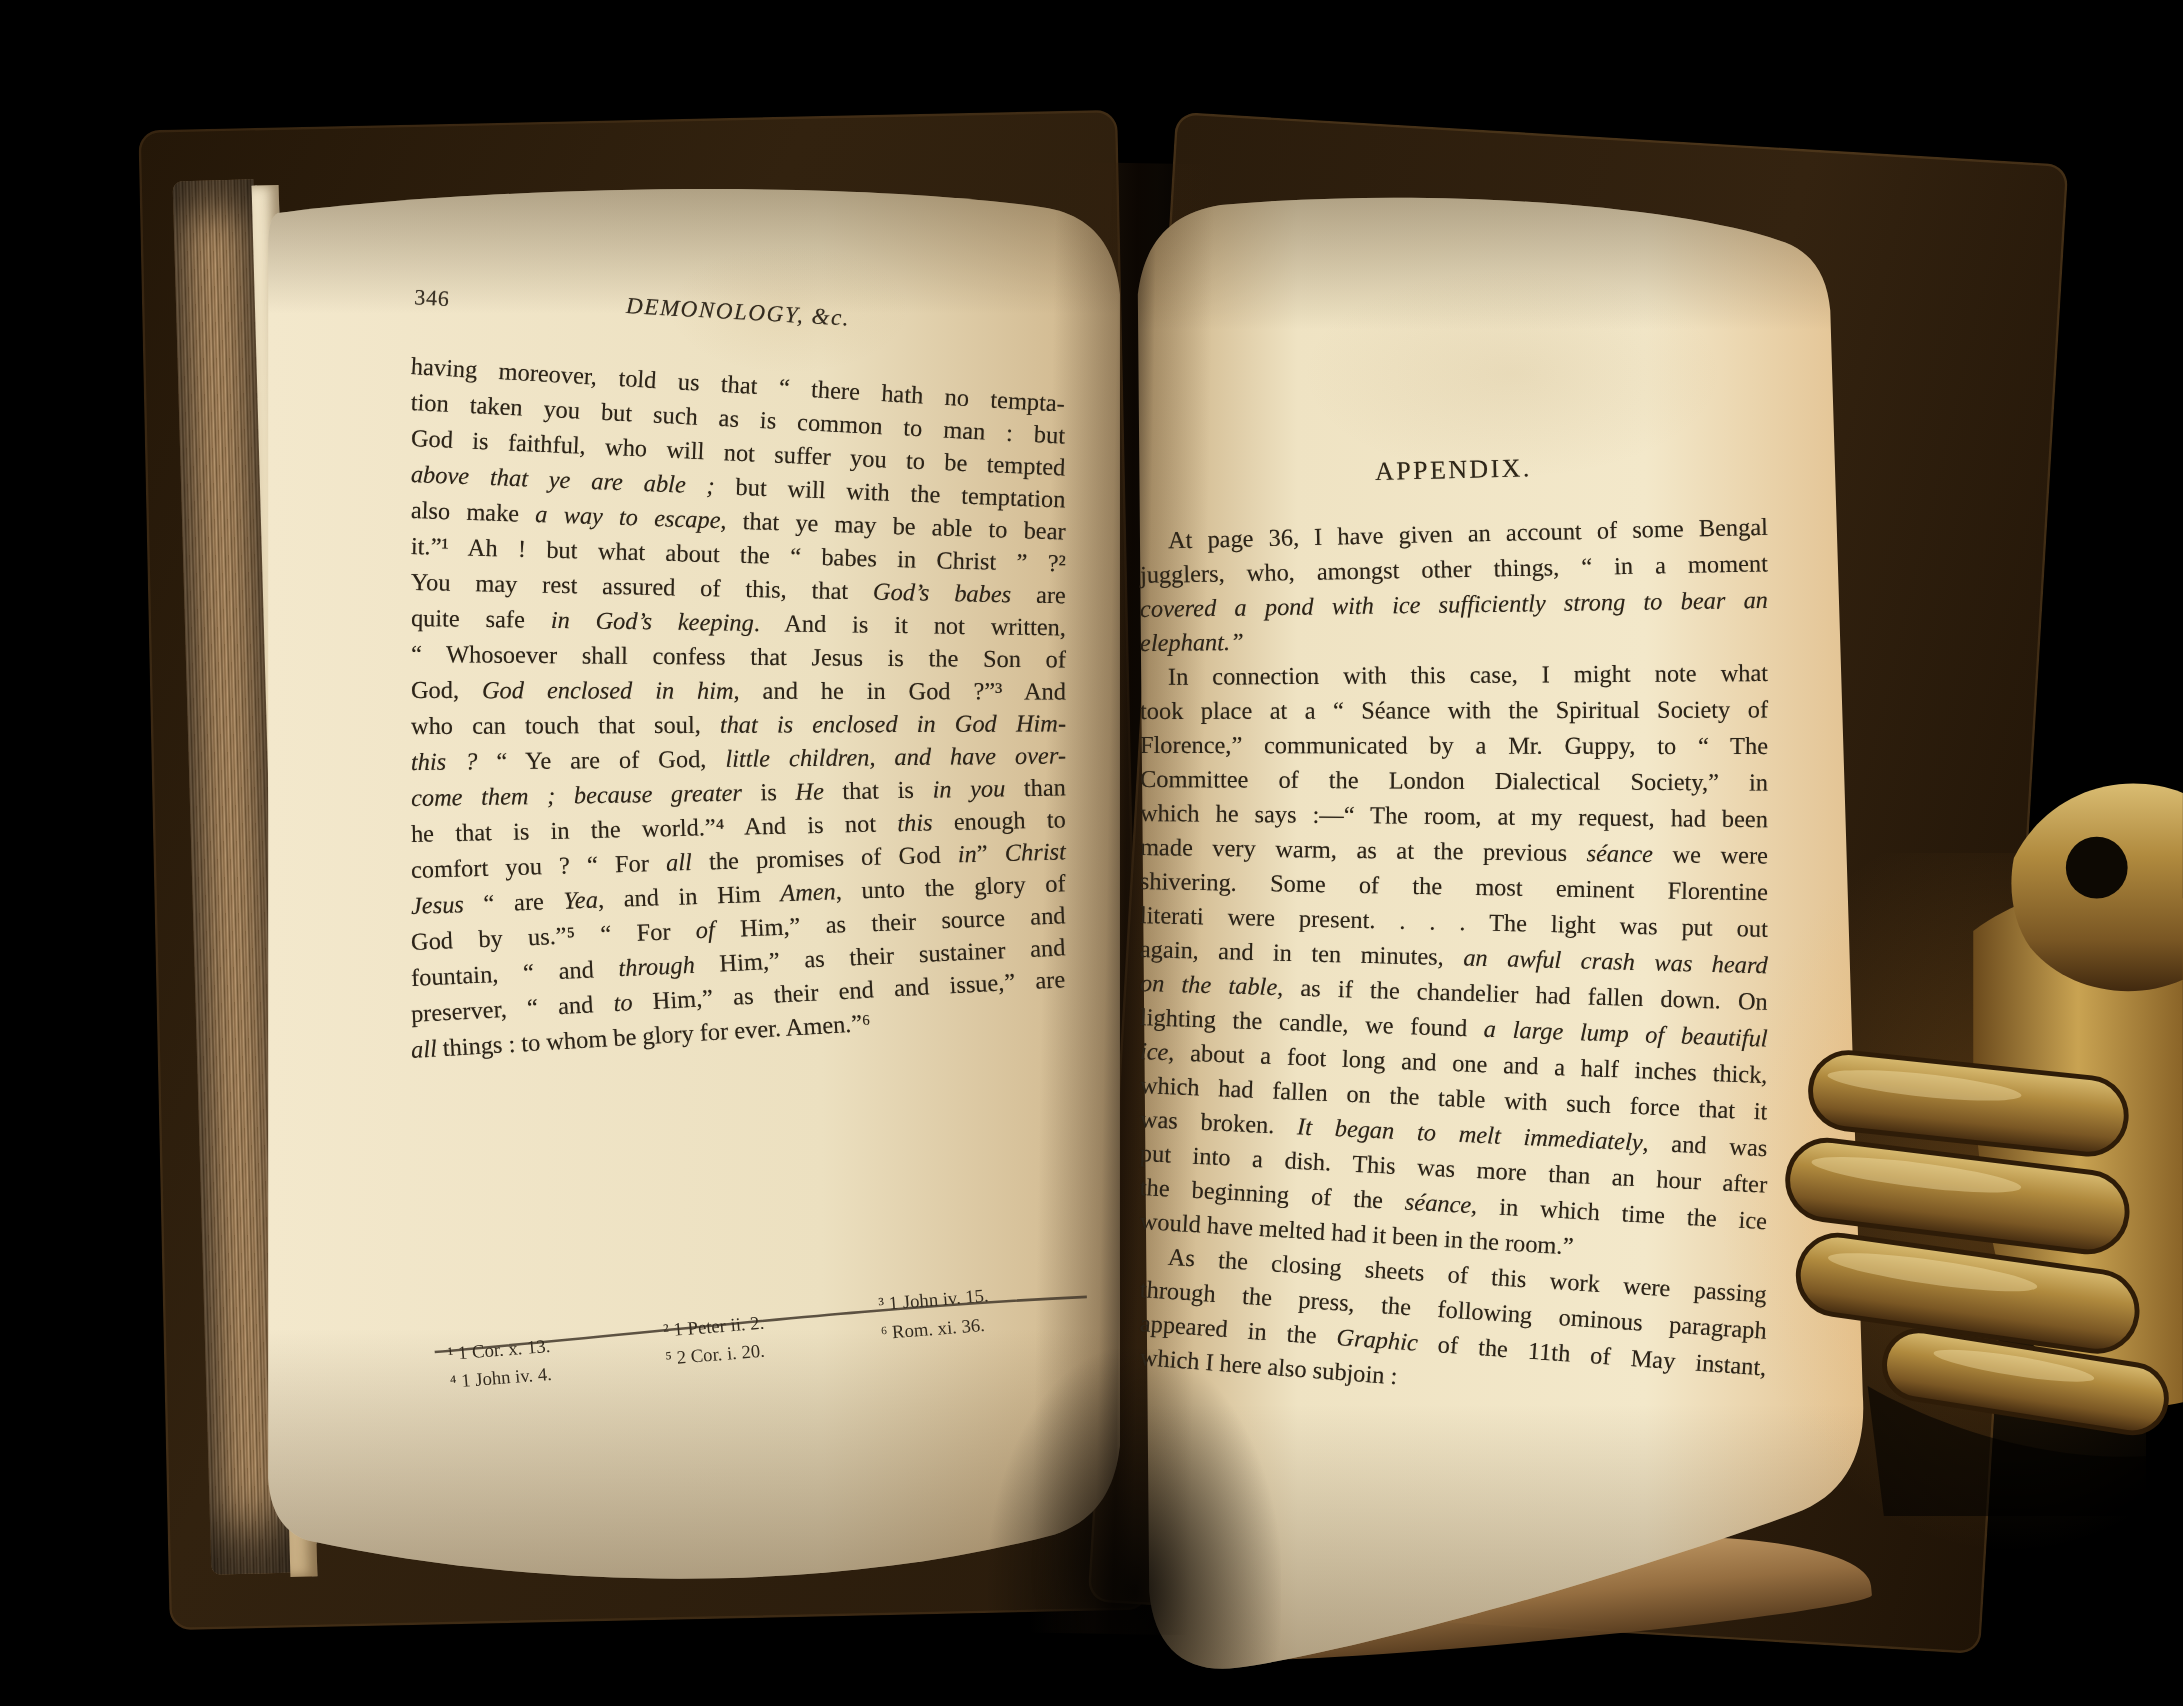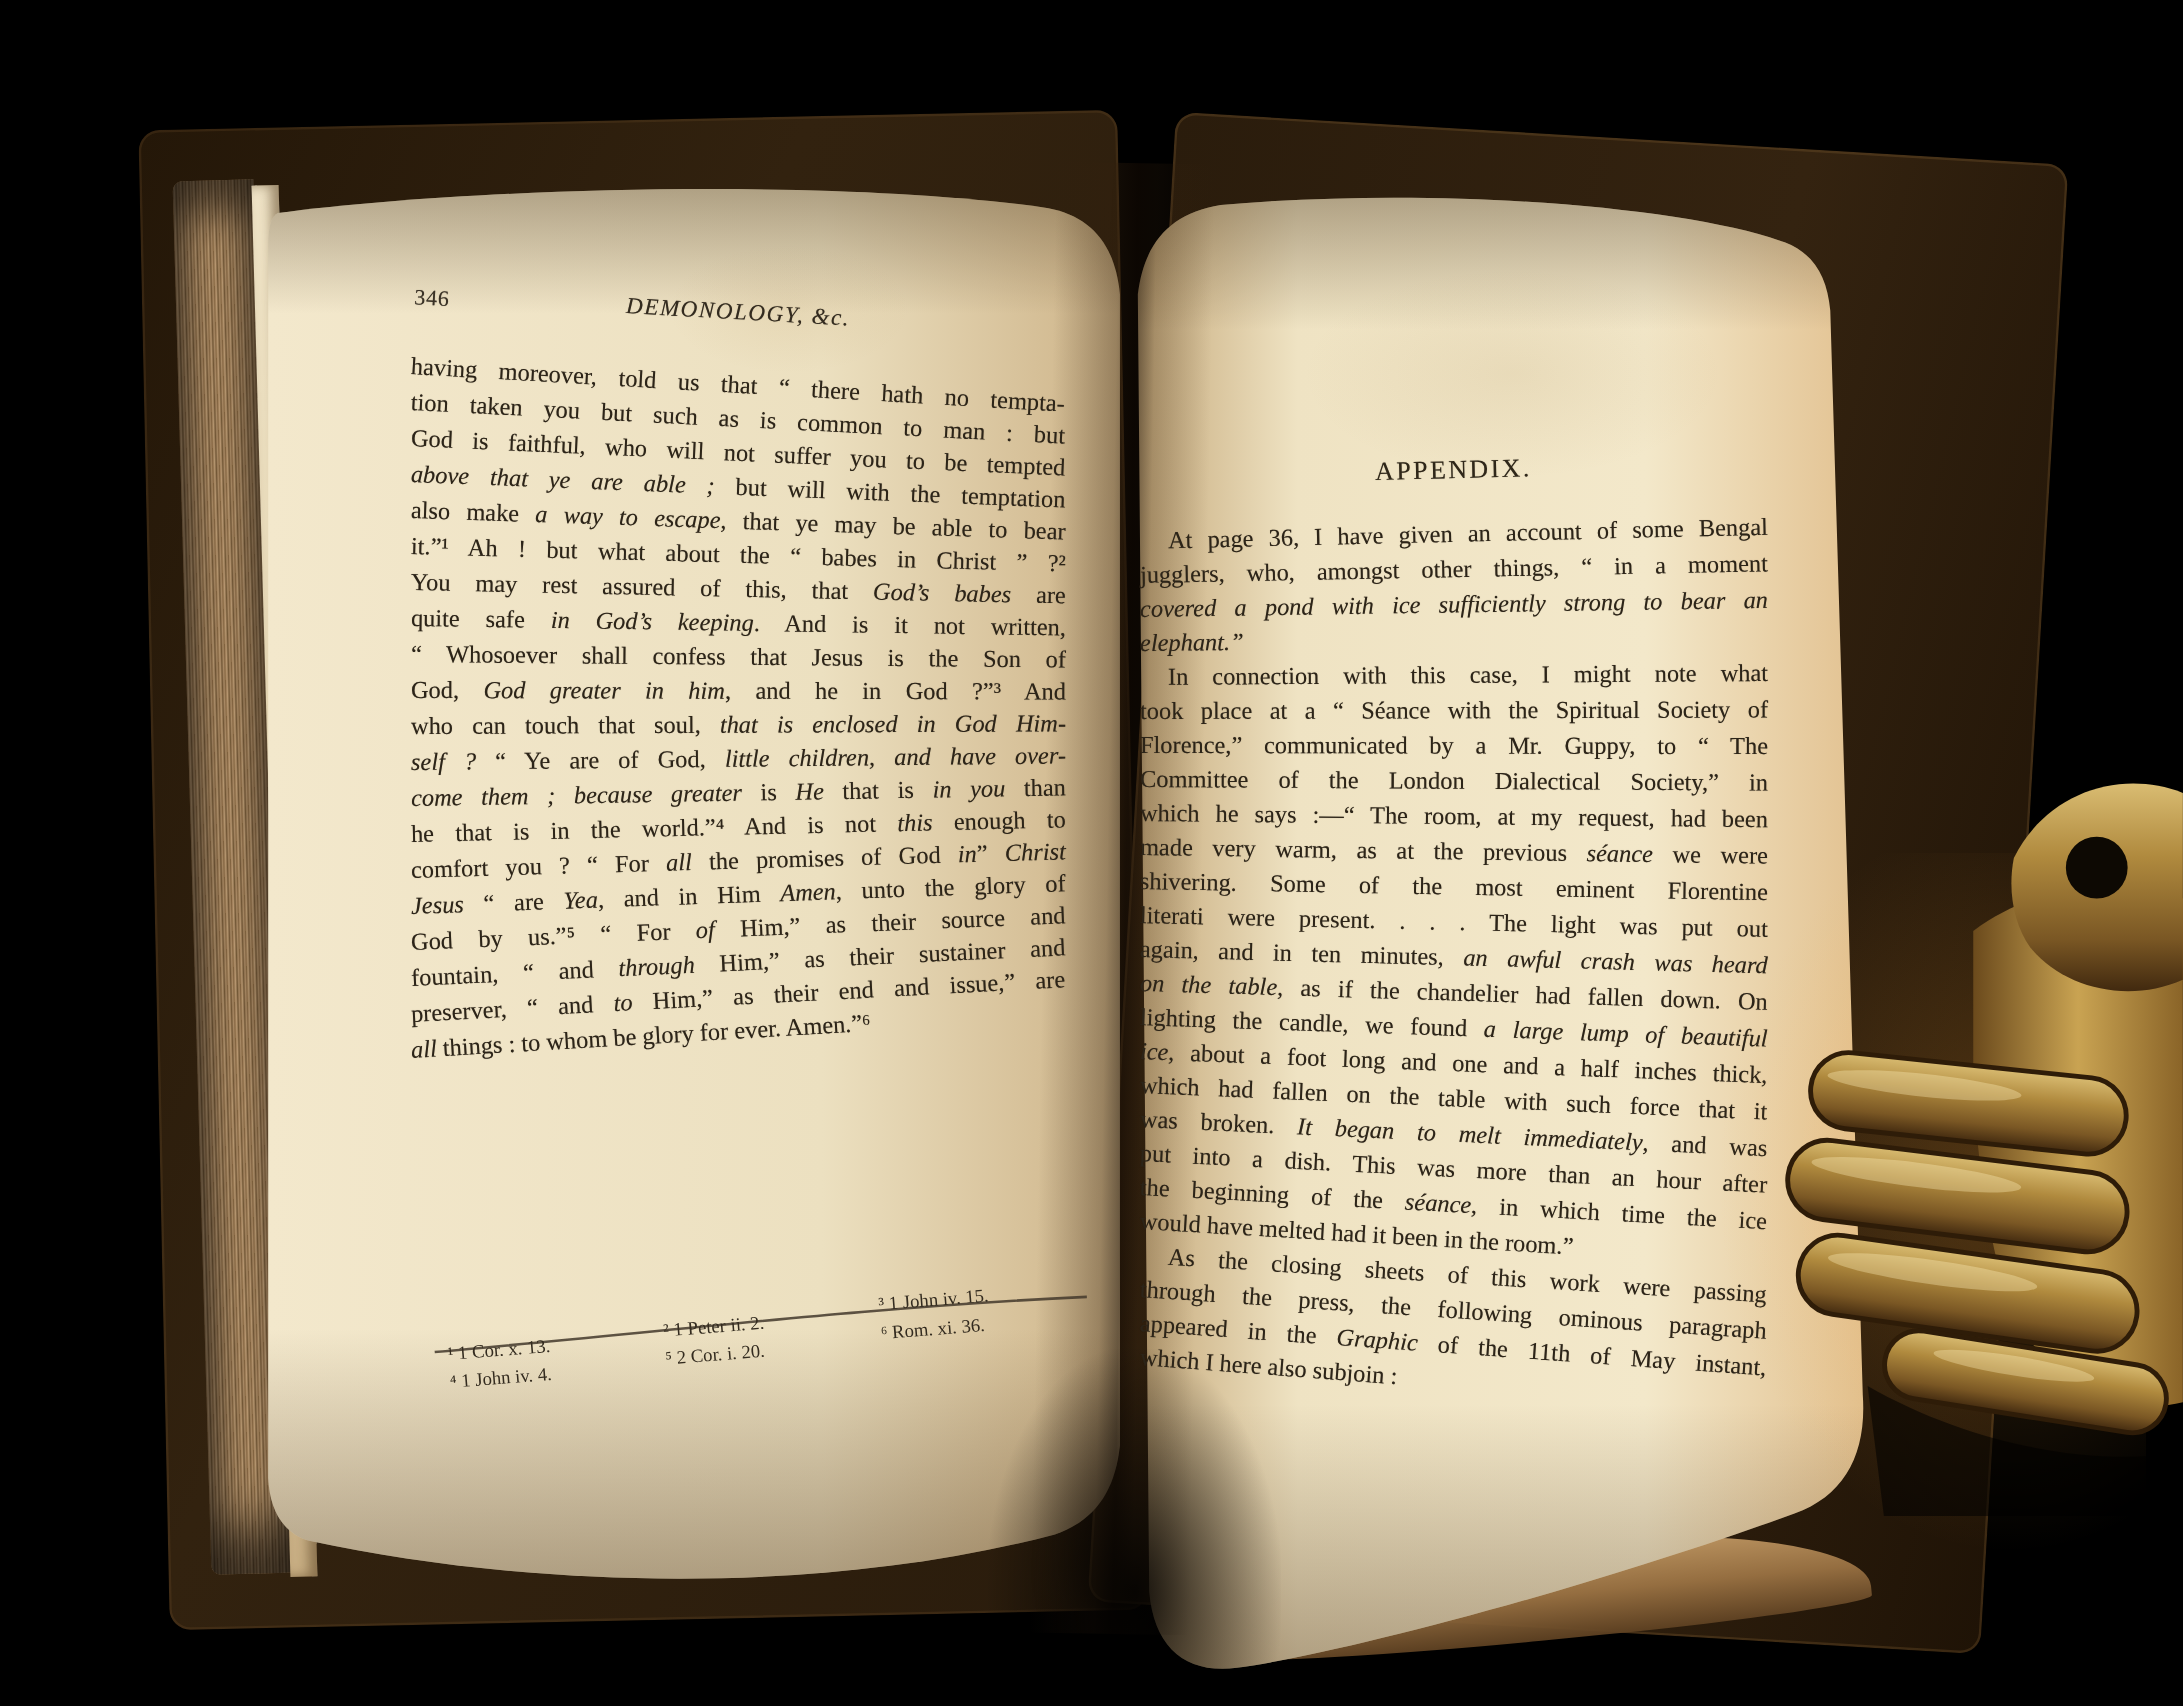--- a/index.html
+++ b/index.html
@@ -145,23 +145,23 @@
   <div class="left-body ink">
     <div class="line" style="transform: rotate(3.3deg);">having moreover, told us that “ there hath no tempta-</div>
     <div class="line" style="transform: rotate(2.95deg);">tion taken you but such as is common to man : but</div>
     <div class="line" style="transform: rotate(2.59deg);">God is faithful, who will not suffer you to be tempted</div>
     <div class="line" style="transform: rotate(2.24deg);"><i>above that ye are able ;</i> but will with the temptation</div>
     <div class="line" style="transform: rotate(1.89deg);">also make <i>a way to escape</i>, that ye may be able to bear</div>
     <div class="line" style="transform: rotate(1.54deg);">it.”¹  Ah !  but what about the “ babes in Christ ” ?²</div>
     <div class="line" style="transform: rotate(1.18deg);">You may rest assured of this, that <i>God’s babes</i> are</div>
     <div class="line" style="transform: rotate(0.83deg);">quite safe <i>in God’s keeping</i>.  And is it not written,</div>
     <div class="line" style="transform: rotate(0.48deg);">“ Whosoever shall confess that Jesus is the Son of</div>
-    <div class="line" style="transform: rotate(0.13deg);">God, <i>God greater in him</i>, and he in God ?”³  And</div>
+    <div class="line" style="transform: rotate(0.13deg);">God, <i>God enclosed in him</i>, and he in God ?”³  And</div>
     <div class="line" style="transform: rotate(-0.23deg);">who can touch that soul, <i>that is enclosed in God Him-</i></div>
-    <div class="line" style="transform: rotate(-0.58deg);"><i>self ?</i>  “ Ye are of God, <i>little children, and have over-</i></div>
+    <div class="line" style="transform: rotate(-0.58deg);"><i>this ?</i>  “ Ye are of God, <i>little children, and have over-</i></div>
     <div class="line" style="transform: rotate(-0.93deg);"><i>come them ;  because greater</i> is <i>He</i> that is <i>in you</i> than</div>
     <div class="line" style="transform: rotate(-1.28deg);">he that is in the world.”⁴  And is not <i>this</i> enough to</div>
     <div class="line" style="transform: rotate(-1.64deg);">comfort you ?  “ For <i>all</i> the promises of God <i>in</i>” <i>Christ</i></div>
     <div class="line" style="transform: rotate(-1.99deg);"><i>Jesus</i> “ are <i>Yea</i>, and in Him <i>Amen</i>, unto the glory of</div>
     <div class="line" style="transform: rotate(-2.34deg);">God by us.”⁵  “ For <i>of</i> Him,” as their source and</div>
     <div class="line" style="transform: rotate(-2.69deg);">fountain, “ and <i>through</i> Him,” as their sustainer and</div>
     <div class="line" style="transform: rotate(-3.05deg);">preserver, “ and <i>to</i> Him,” as their end and issue,” are</div>
     <div class="line last" style="transform: rotate(-3.4deg);"><i>all</i> things : to whom be glory for ever.  Amen.”⁶</div>
   </div>
 

